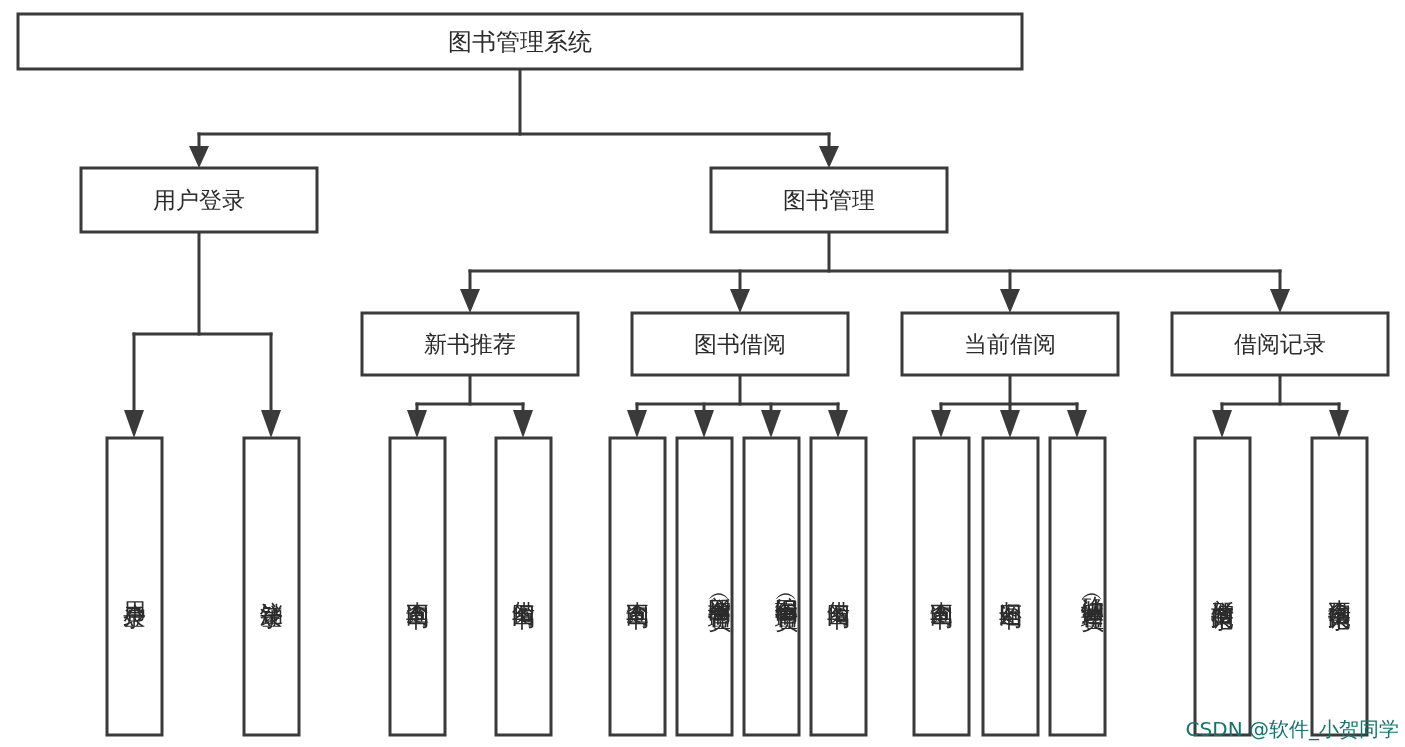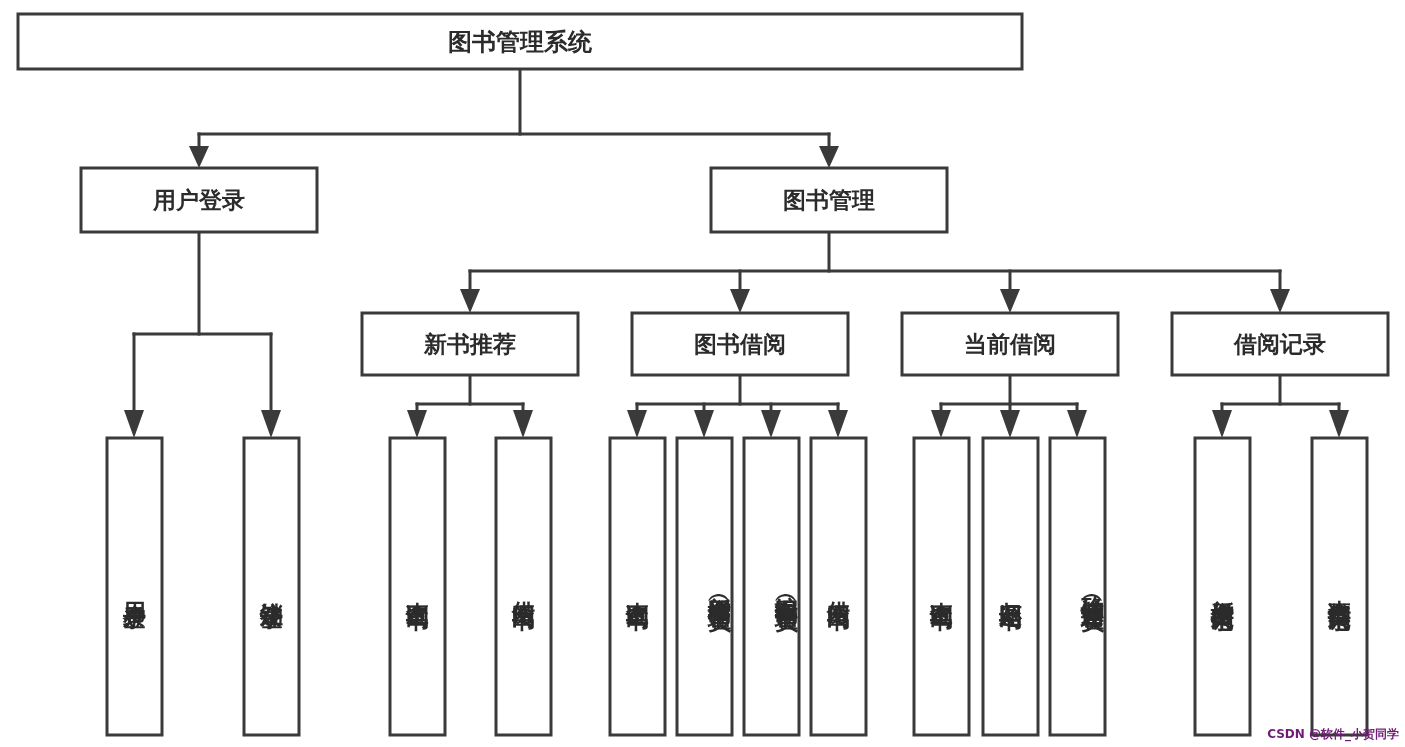--- a/index.html
+++ b/index.html
@@ -9,21 +9,20 @@
   }
   body {
     font-family: "DejaVu Sans", "Liberation Sans", sans-serif;
   }
   #diagram-root {
     position: relative;
     width: 1405px;
     height: 747px;
     background: #ffffff;
     overflow: hidden;
-    font-weight: bold;
   }
   svg.diagram-canvas {
     position: absolute;
     left: 0;
     top: 0;
     width: 1405px;
     height: 747px;
   }
   .node-box {
     fill: #ffffff;
@@ -64,22 +63,22 @@
     line-height: 1.08;
     letter-spacing: 2px;
     text-align: center;
     pointer-events: none;
     white-space: nowrap;
   }
   .watermark {
     position: absolute;
     right: 6px;
     bottom: 4px;
-    font-size: 12px;
-    color: #701a75;
+    font-size: 20px;
+    color: #0f766e;
     font-family: "DejaVu Sans", "Liberation Sans", sans-serif;
     white-space: nowrap;
   }
 </style>
 </head>
 <body>
 
 <div id="diagram-root">
 
   <svg class="diagram-canvas" viewBox="0 0 1405 747">

